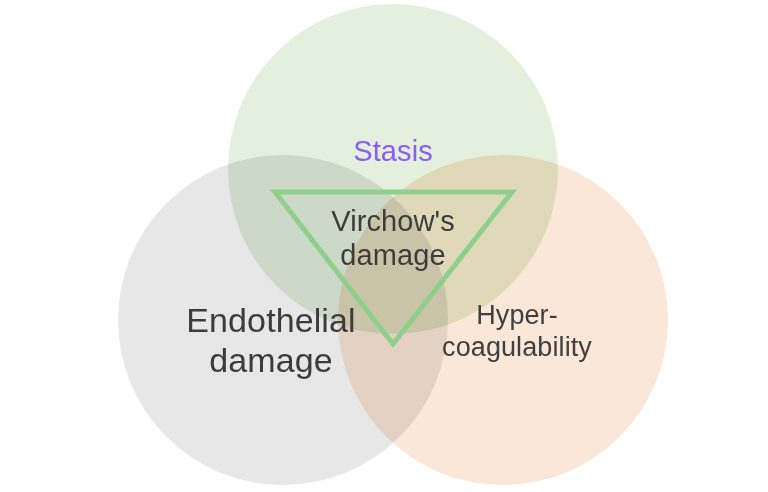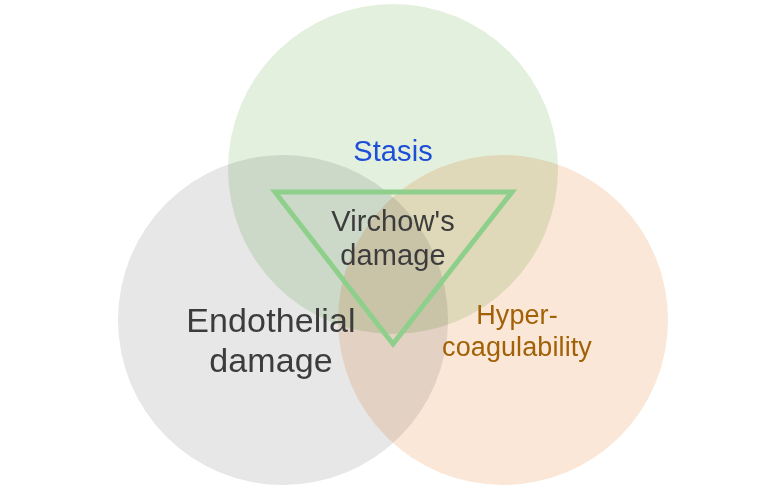--- a/index.html
+++ b/index.html
@@ -70,24 +70,24 @@
 
 <div id="diagram-root" style="background: rgb(255, 255, 255);">
 
   <svg class="venn-svg" viewBox="0 0 768 492" aria-hidden="true">
     <circle class="venn-circle" id="circle-stasis" cx="393" cy="169" r="165" fill="#e3f0dd"></circle>
     <circle class="venn-circle" id="circle-endothelial" cx="283" cy="320" r="165" fill="#e7e7e7"></circle>
     <circle class="venn-circle" id="circle-hyper" cx="503" cy="320" r="165" fill="#fbe7d7"></circle>
     <polygon id="triad-triangle" points="275,192 512,192 393,344" fill="none" stroke="#8ed08b" stroke-width="5" stroke-linejoin="miter"></polygon>
   </svg>
 
-  <div class="label" id="label-stasis" style="color: #1d4ed8;">Stasis</div>
+  <div class="label" id="label-stasis" style="color: #8b5cf6;">Stasis</div>
 
   <div class="label" id="label-center" style="color: rgb(60, 60, 60);">Virchow's
 damage</div>
 
   <div class="label" id="label-endothelial" style="color: rgb(60, 60, 60);">Endothelial
 damage</div>
 
-  <div class="label" id="label-hyper" style="color: #a16207; text-align: center;">Hyper-
+  <div class="label" id="label-hyper" style="color: #404040; text-align: center;">Hyper-
 coagulability</div>
 
 </div>
 
 </body></html>

